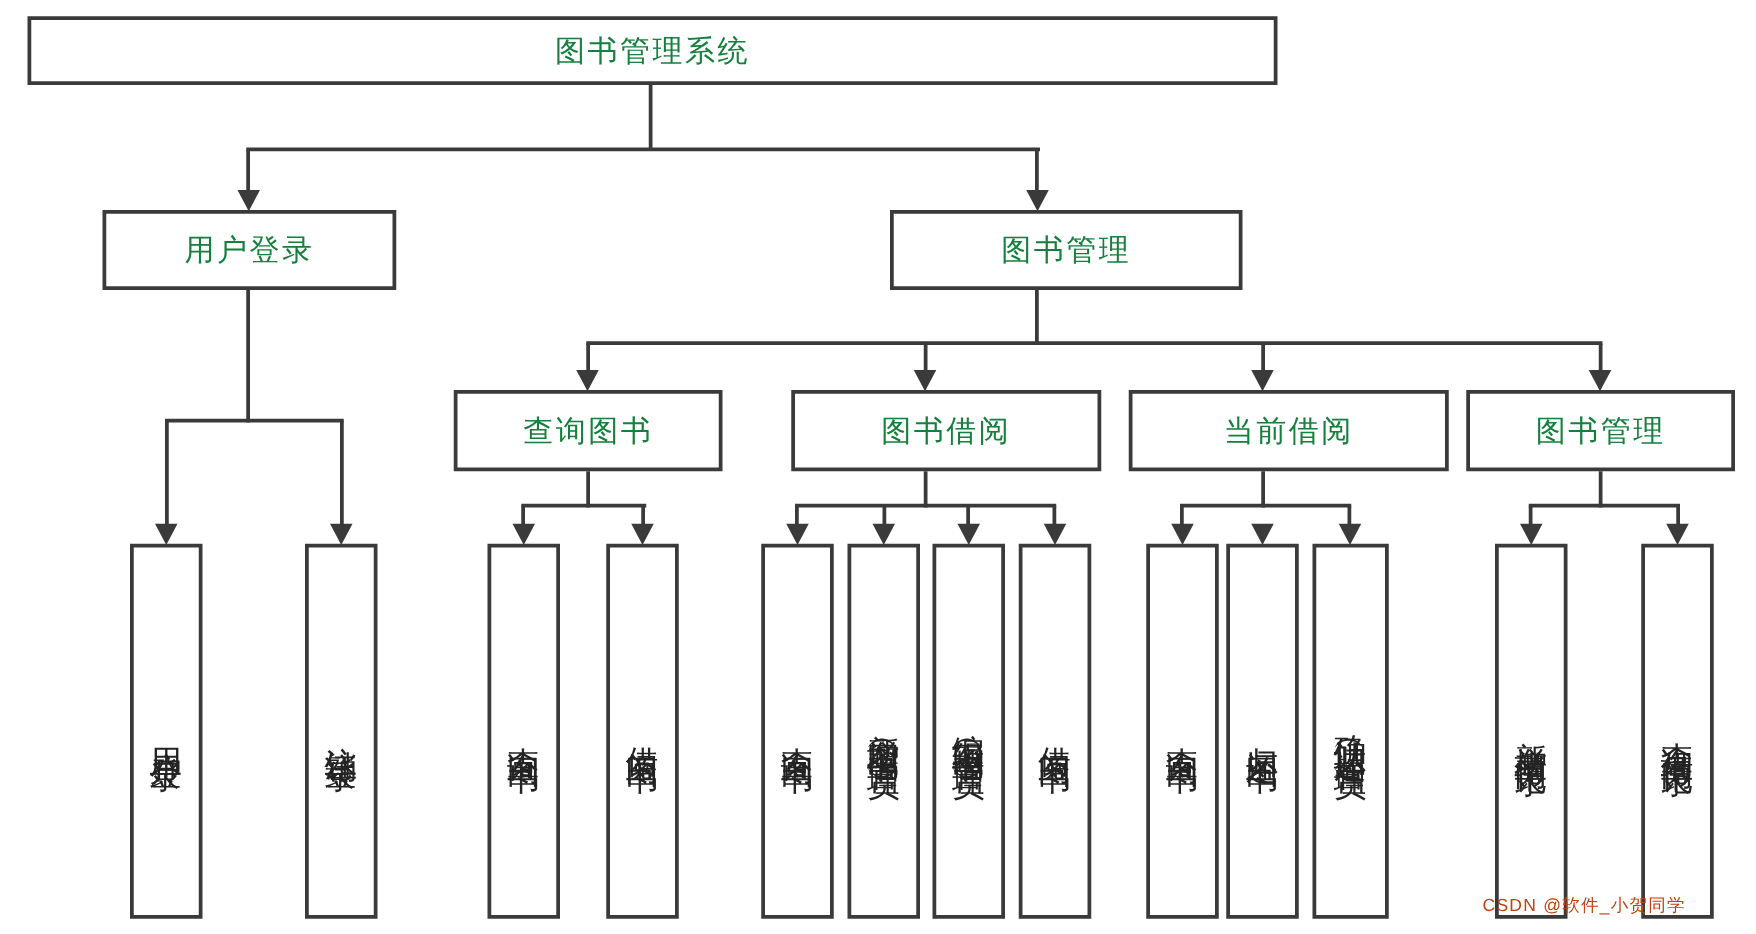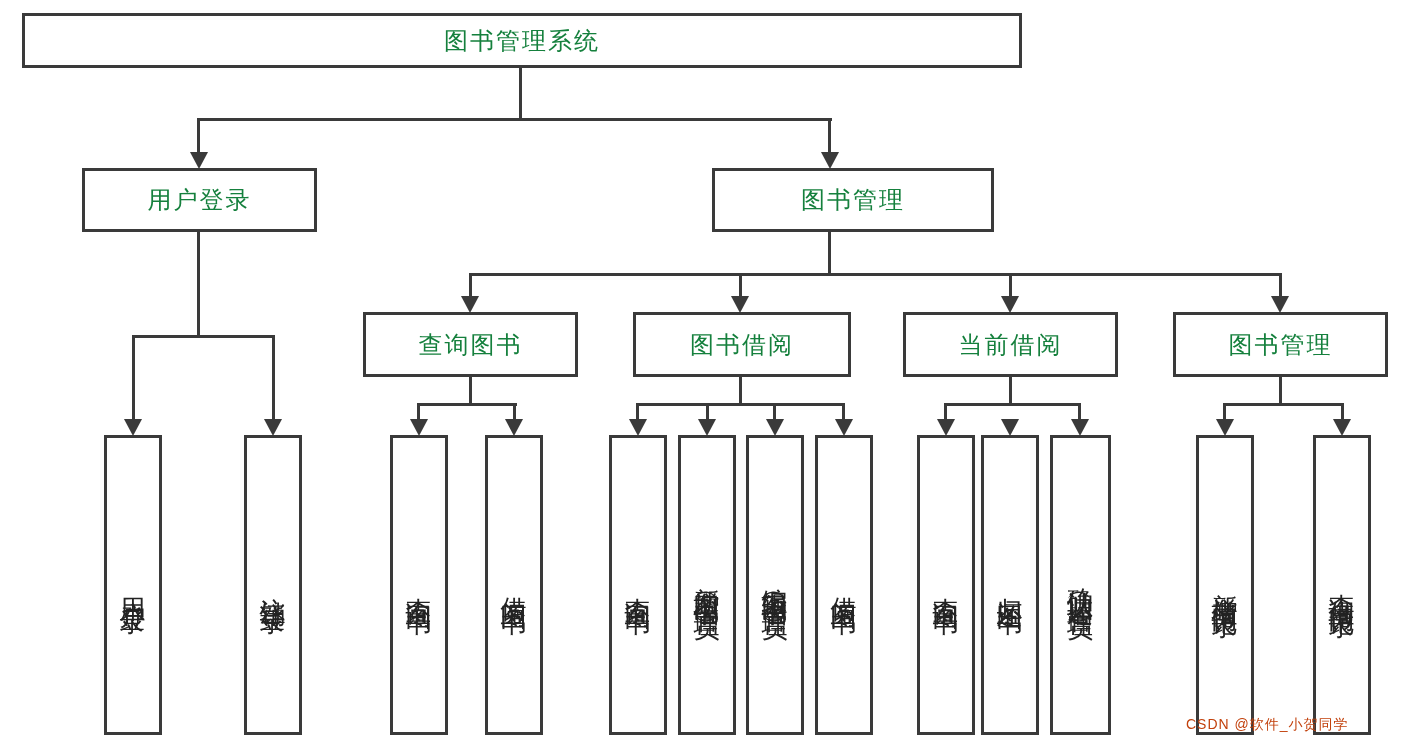--- a/index.html
+++ b/index.html
@@ -107,24 +107,24 @@
   <div class="hbox" style="left:82px;top:168px;width:235px;height:64px">
     <span>用户登录</span>
   </div>
   <div class="hbox" style="left:712px;top:168px;width:282px;height:64px">
     <span>图书管理</span>
   </div>
 
   <div class="hbox" style="left:363px;top:312px;width:215px;height:65px">
     <span>查询图书</span>
   </div>
-  <div class="hbox" style="left:633px;top:312px;width:218px;height:65px">
+  <div class="hbox" style="left:633px;top:312px;width:248px;height:65px">
     <span>图书借阅</span>
   </div>
-  <div class="hbox" style="left:903px;top:312px;width:215px;height:65px">
+  <div class="hbox" style="left:903px;top:312px;width:256px;height:65px">
     <span>当前借阅</span>
   </div>
   <div class="hbox" style="left:1173px;top:312px;width:215px;height:65px">
     <span>图书管理</span>
   </div>
 
   <div class="vbox" style="left:104px">
     <span class="vtext">用户登录</span>
   </div>
   <div class="vbox" style="left:244px">

